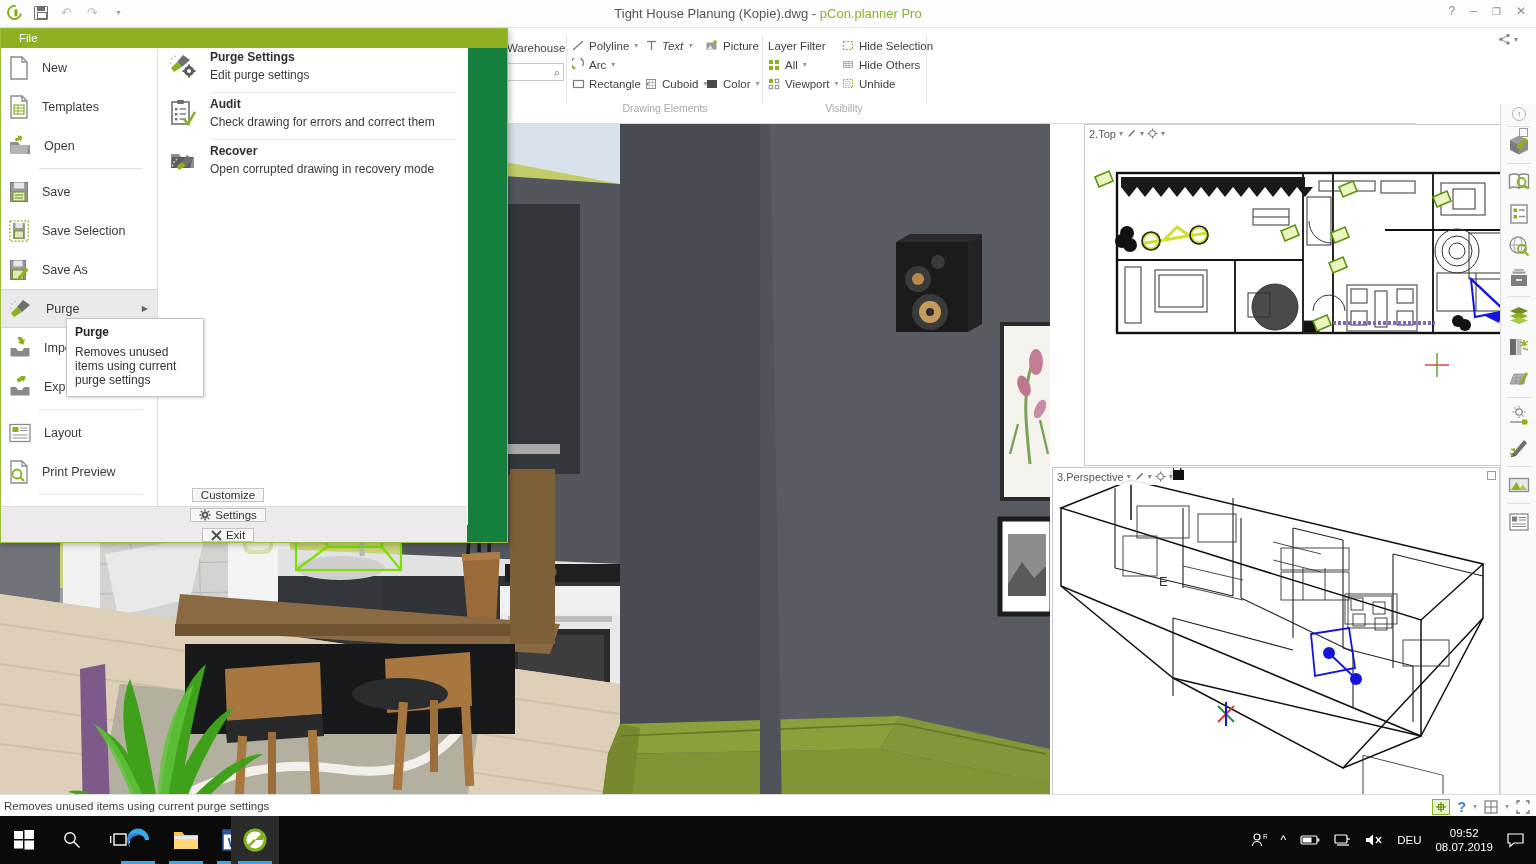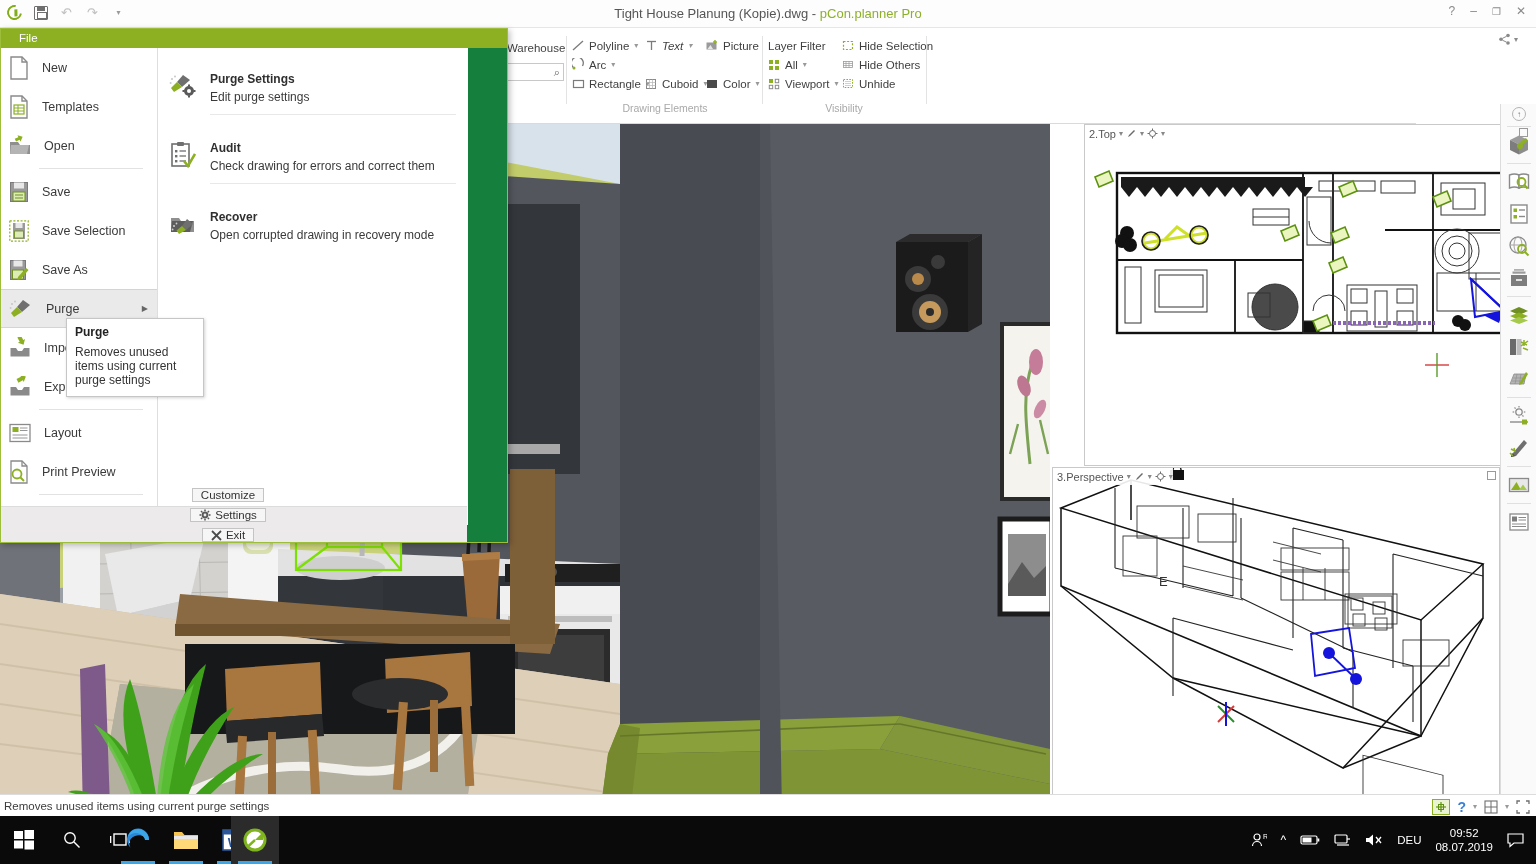--- a/index.html
+++ b/index.html
@@ -108,21 +108,21 @@
   .fm-body { position:relative; height:477px; }
   .fm-left { position:absolute; left:0; top:0; width:157px; height:477px;
              background:#fff; border-right:1px solid #dedede; }
   .fm-right { position:absolute; left:157px; top:0; width:310px; height:477px; background:#fff; }
   .fm-entry { position:relative; height:39px; display:flex; align-items:center;
               padding-left:8px; gap:13px; font-size:12.5px; color:#3a3a3a; }
   .fm-entry.sel { background:#eaeaea; border-top:1px solid #d4d4d4; border-bottom:1px solid #d4d4d4; }
   .fm-entry .arr { position:absolute; right:9px; font-size:8px; color:#666; }
   .fm-hr { height:1px; background:#e2e2e2; margin:3px 14px 3px 38px; }
   .fm-ricon { width:28px; height:28px; flex:none; position:relative; }
-  .fm-ritem { display:flex; gap:14px; padding:24px 10px 8px 10px; align-items:flex-start; }
+  .fm-ritem { display:flex; gap:14px; padding:2px 10px 8px 10px; align-items:center; }
   .fm-rtitle { font-size:12px; font-weight:bold; color:#2f2f2f; margin-bottom:4px; }
   .fm-rdesc { font-size:12px; color:#3a3a3a; }
   .fm-rhr { height:1px; background:#e8e8e8; margin:2px 12px 2px 52px; }
   .fm-foot { position:absolute; left:0; bottom:0; width:466px; height:36px;
              background:#eceaea; border-top:1px solid #dcdcdc;
              display:flex; justify-content:flex-end; align-items:center; gap:6px; padding-right:12px;flex-direction:column; }
   .fm-btn { height:21px; border:1px solid #c4c4c4; background:#f6f6f6; font-size:11.5px;
             color:#333; display:flex; align-items:center; gap:4px; padding:0 8px; }
 
   

